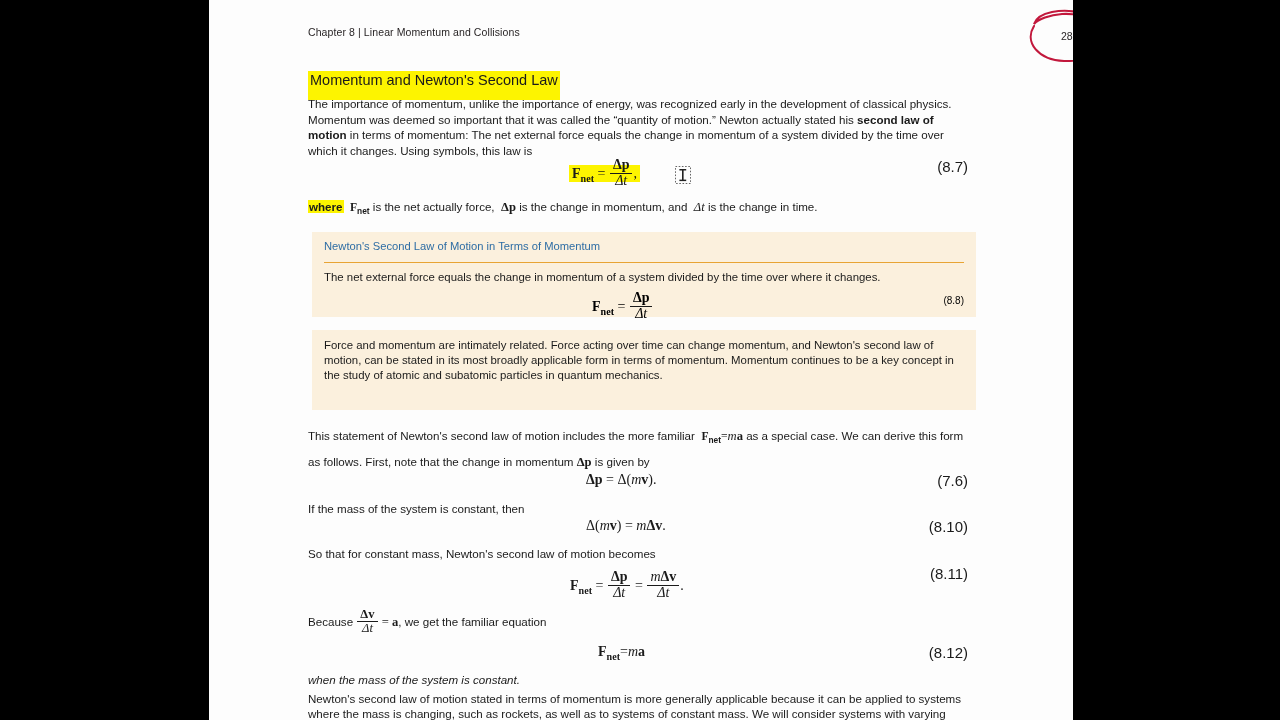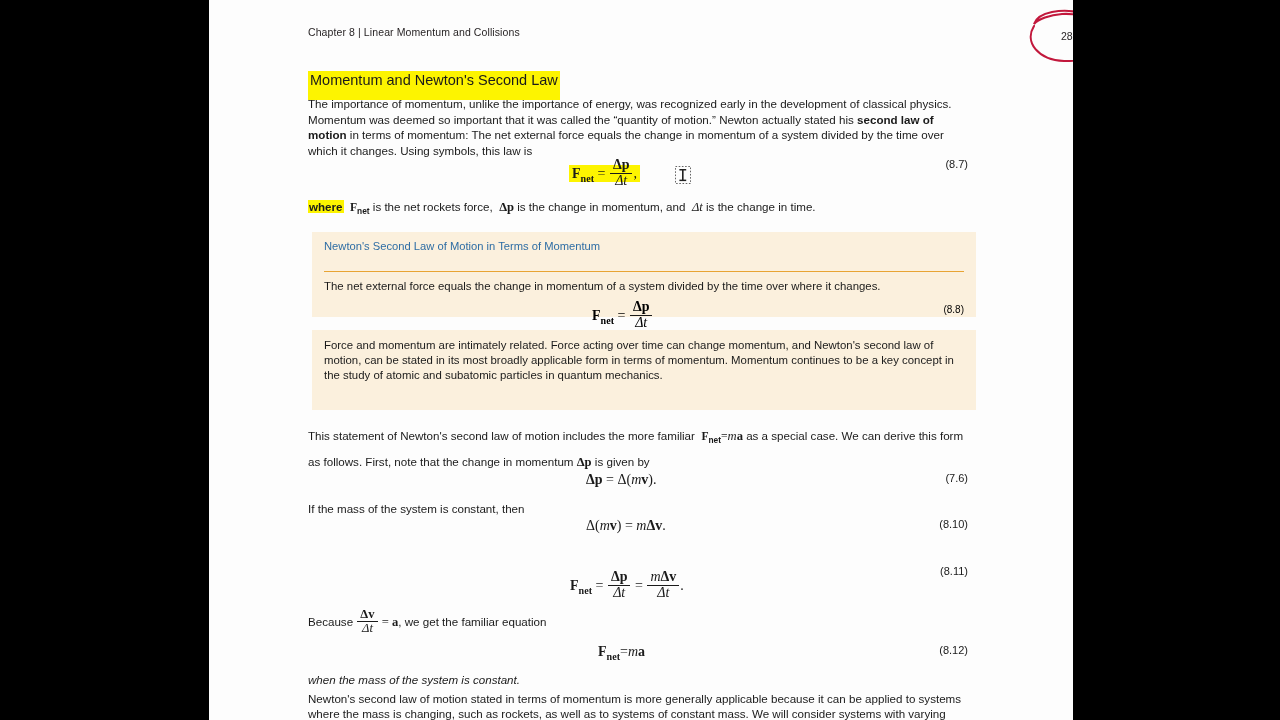--- a/index.html
+++ b/index.html
@@ -131,21 +131,21 @@
   .disp-eq {
     position: absolute;
     font-family: "Liberation Serif", serif;
     font-size: 14px;
     color: #1a1a1a;
     white-space: nowrap;
   }
   .eq-num {
     position: absolute;
     font-family: "Liberation Sans", sans-serif;
-    font-size: 11px;
+    font-size: 15px;
     color: #1a1a1a;
     text-align: right;
     width: 70px;
   }
 
   .eq87 { top: 158px; left: 261px; }
   .eq87 .hlmath { background: #fdf400; padding: 1px 3px; }
   .num87 { top: 158px; left: 590px; }
 
   .cursor-ibeam {
@@ -169,21 +169,21 @@
   .callout {
     position: absolute;
     left: 4px;
     width: 664px;
     background: #fbf0dd;
     padding: 8px 12px 10px 12px;
   }
   .callout-title {
     font-size: 11.2px;
     color: #2e6da4;
-    padding-bottom: 19px;
+    padding-bottom: 10px;
     border-bottom: 1.6px solid #e8a433;
     margin-bottom: 7px;
     display: block;
   }
   .callout-body {
     font-size: 11.4px;
     line-height: 15.2px;
     color: #1a1a1a;
   }
   .box1 { top: 232px; height: 85px; }
@@ -235,21 +235,21 @@
 
       <div class="cursor-ibeam">
         <svg width="16" height="18" viewBox="0 0 16 18">
           <rect x="0.5" y="0.5" width="15" height="17" fill="none" stroke="#666666" stroke-width="1" stroke-dasharray="1.6,1.6"></rect>
           <rect x="7" y="3" width="1.6" height="12" fill="#222222"></rect>
           <rect x="4.4" y="3" width="6.8" height="1.5" fill="#222222"></rect>
           <rect x="4.4" y="13.6" width="6.8" height="1.5" fill="#222222"></rect>
         </svg>
       </div>
 
-      <div class="body-par p-where"><span class="hl">where</span>&nbsp;&nbsp;<span class="vecb">F</span><sub class="sm">net</sub><span>  is the net rockets force, </span>&nbsp;<span class="vecb" style="font-size:12.6px">Δp</span><span>  is the change in momentum, and </span>&nbsp;<span class="mathit" style="font-size:12.6px">Δt</span><span>  is the change in time.</span></div>
+      <div class="body-par p-where"><span class="hl">where</span>&nbsp;&nbsp;<span class="vecb">F</span><sub class="sm">net</sub><span>  is the net actually force, </span>&nbsp;<span class="vecb" style="font-size:12.6px">Δp</span><span>  is the change in momentum, and </span>&nbsp;<span class="mathit" style="font-size:12.6px">Δt</span><span>  is the change in time.</span></div>
 
       <div class="callout box1">
         <span class="callout-title">Newton's Second Law of Motion in Terms of Momentum</span>
         <div class="callout-body">The net external force equals the change in momentum of a system divided by the time over where it changes.</div>
         <div class="box-eq">
           <span class="inner"><span class="vecb">F</span><sub class="sm">net</sub><span class="math"> = </span><span class="frac"><span class="num vecb">Δp</span><span class="den mathit">Δt</span></span></span>
           <span class="bnum">(8.8)</span>
         </div>
       </div>
 
@@ -260,20 +260,21 @@
       <div class="body-par p-special"><span>This statement of Newton's second law of motion includes the more familiar </span>&nbsp;<span class="vecb">F</span><sub class="sm">net</sub><span class="math">=</span><span class="mathit" style="font-size:12.6px">m</span><span class="vecb" style="font-size:12.6px">a</span><span> as a special case. We can derive this form as follows. First, note that the change in momentum </span><span class="vecb" style="font-size:12.6px">Δp</span><span> is given by</span></div>
 
       <div class="disp-eq eq89"><span class="vecb">Δp</span><span class="math"> = </span><span class="math">Δ(</span><span class="mathit">m</span><span class="vecb">v</span><span class="math">).</span></div>
       <div class="eq-num num89">(7.6)</div>
 
       <div class="body-par p-ifmass">If the mass of the system is constant, then</div>
 
       <div class="disp-eq eq810"><span class="math">Δ(</span><span class="mathit">m</span><span class="vecb">v</span><span class="math">) = </span><span class="mathit">m</span><span class="vecb">Δv</span><span class="math">.</span></div>
       <div class="eq-num num810">(8.10)</div>
 
+      <div class="body-par p-sothat">So that for constant mass, Newton's second law of motion becomes</div>
 
       <div class="disp-eq eq811"><span class="vecb">F</span><sub class="sm">net</sub><span class="math"> = </span><span class="frac"><span class="num vecb">Δp</span><span class="den mathit">Δt</span></span><span class="math"> = </span><span class="frac"><span class="num"><span class="mathit">m</span><span class="vecb">Δv</span></span><span class="den mathit">Δt</span></span><span class="math">.</span></div>
       <div class="eq-num num811">(8.11)</div>
 
       <div class="body-par p-because"><span>Because </span><span class="frac" style="font-size:12.6px"><span class="num vecb">Δv</span><span class="den mathit">Δt</span></span><span class="math" style="font-size:12.6px"> = </span><span class="vecb" style="font-size:12.6px">a</span><span>, we get the familiar equation</span></div>
 
       <div class="disp-eq eq812"><span class="vecb">F</span><sub class="sm">net</sub><span class="math">=</span><span class="mathit">m</span><span class="vecb">a</span></div>
       <div class="eq-num num812">(8.12)</div>
 
       <div class="body-par p-when">when the mass of the system is constant.</div>

